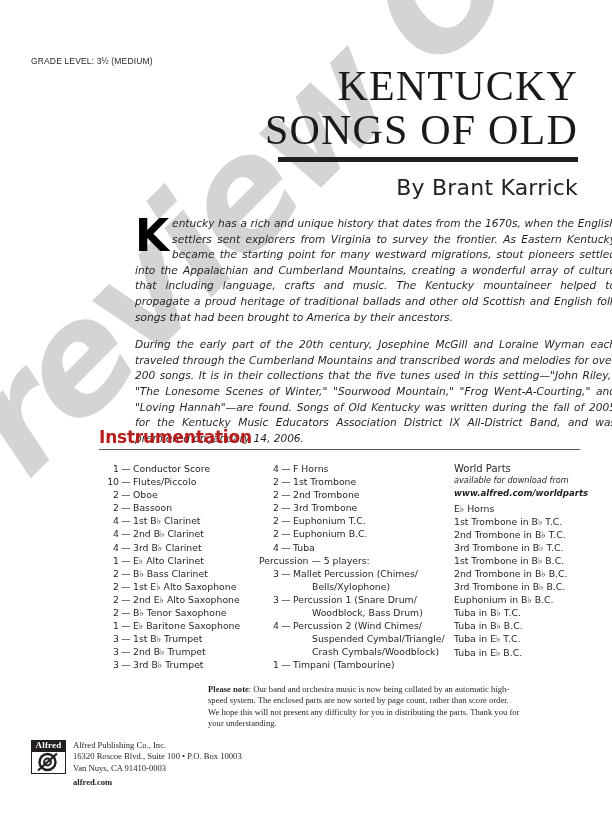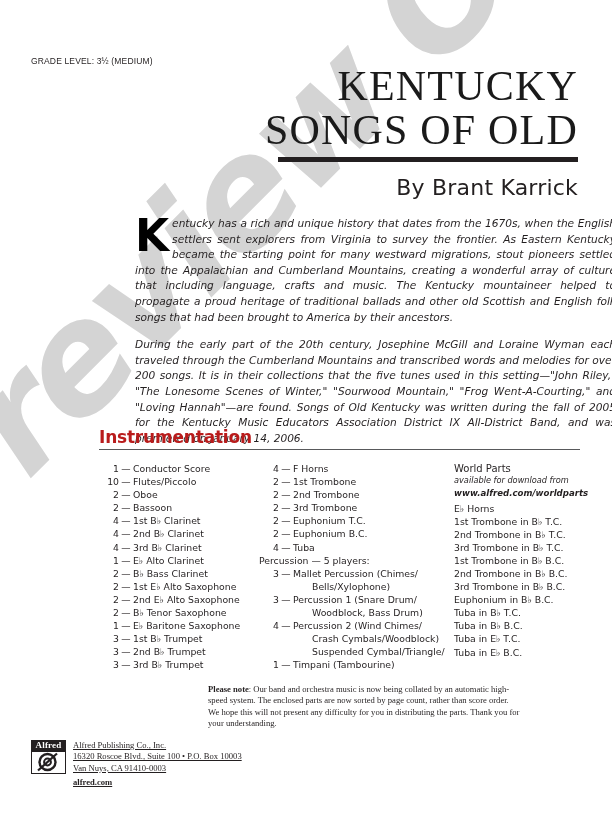--- a/index.html
+++ b/index.html
@@ -252,21 +252,20 @@
     height: 23px;
     position: relative;
     box-sizing: border-box;
   }
   .alfred-mark svg { display: block; }
   .pubinfo {
     font-family: "Liberation Serif", serif;
     font-size: 8.6px;
     line-height: 11.4px;
     color: #231f20;
-    text-decoration: underline;
   }
   .pubinfo .web {
     font-weight: 700;
     margin-top: 3px;
   }
 </style>
 </head>
 <body>
 
 <div class="page">
@@ -422,22 +421,22 @@
           <span class="inum">3</span>
           <span class="idash">—</span>
           <span class="iname">Percussion 1 (Snare Drum/</span>
         </div>
         <div class="icont">Woodblock, Bass Drum)</div>
         <div class="irow">
           <span class="inum">4</span>
           <span class="idash">—</span>
           <span class="iname">Percussion 2 (Wind Chimes/</span>
         </div>
+        <div class="icont">Suspended Cymbal/Triangle/</div>
         <div class="icont">Crash Cymbals/Woodblock)</div>
-        <div class="icont">Suspended Cymbal/Triangle/</div>
         <div class="irow">
           <span class="inum">1</span>
           <span class="idash">—</span>
           <span class="iname">Timpani (Tambourine)</span>
         </div>
       </div>
     <div class="col-c">
       <div class="wp-title">World Parts</div>
       <div class="wp-sub">available for download from</div>
       <div class="wp-url">www.alfred.com/worldparts</div>

